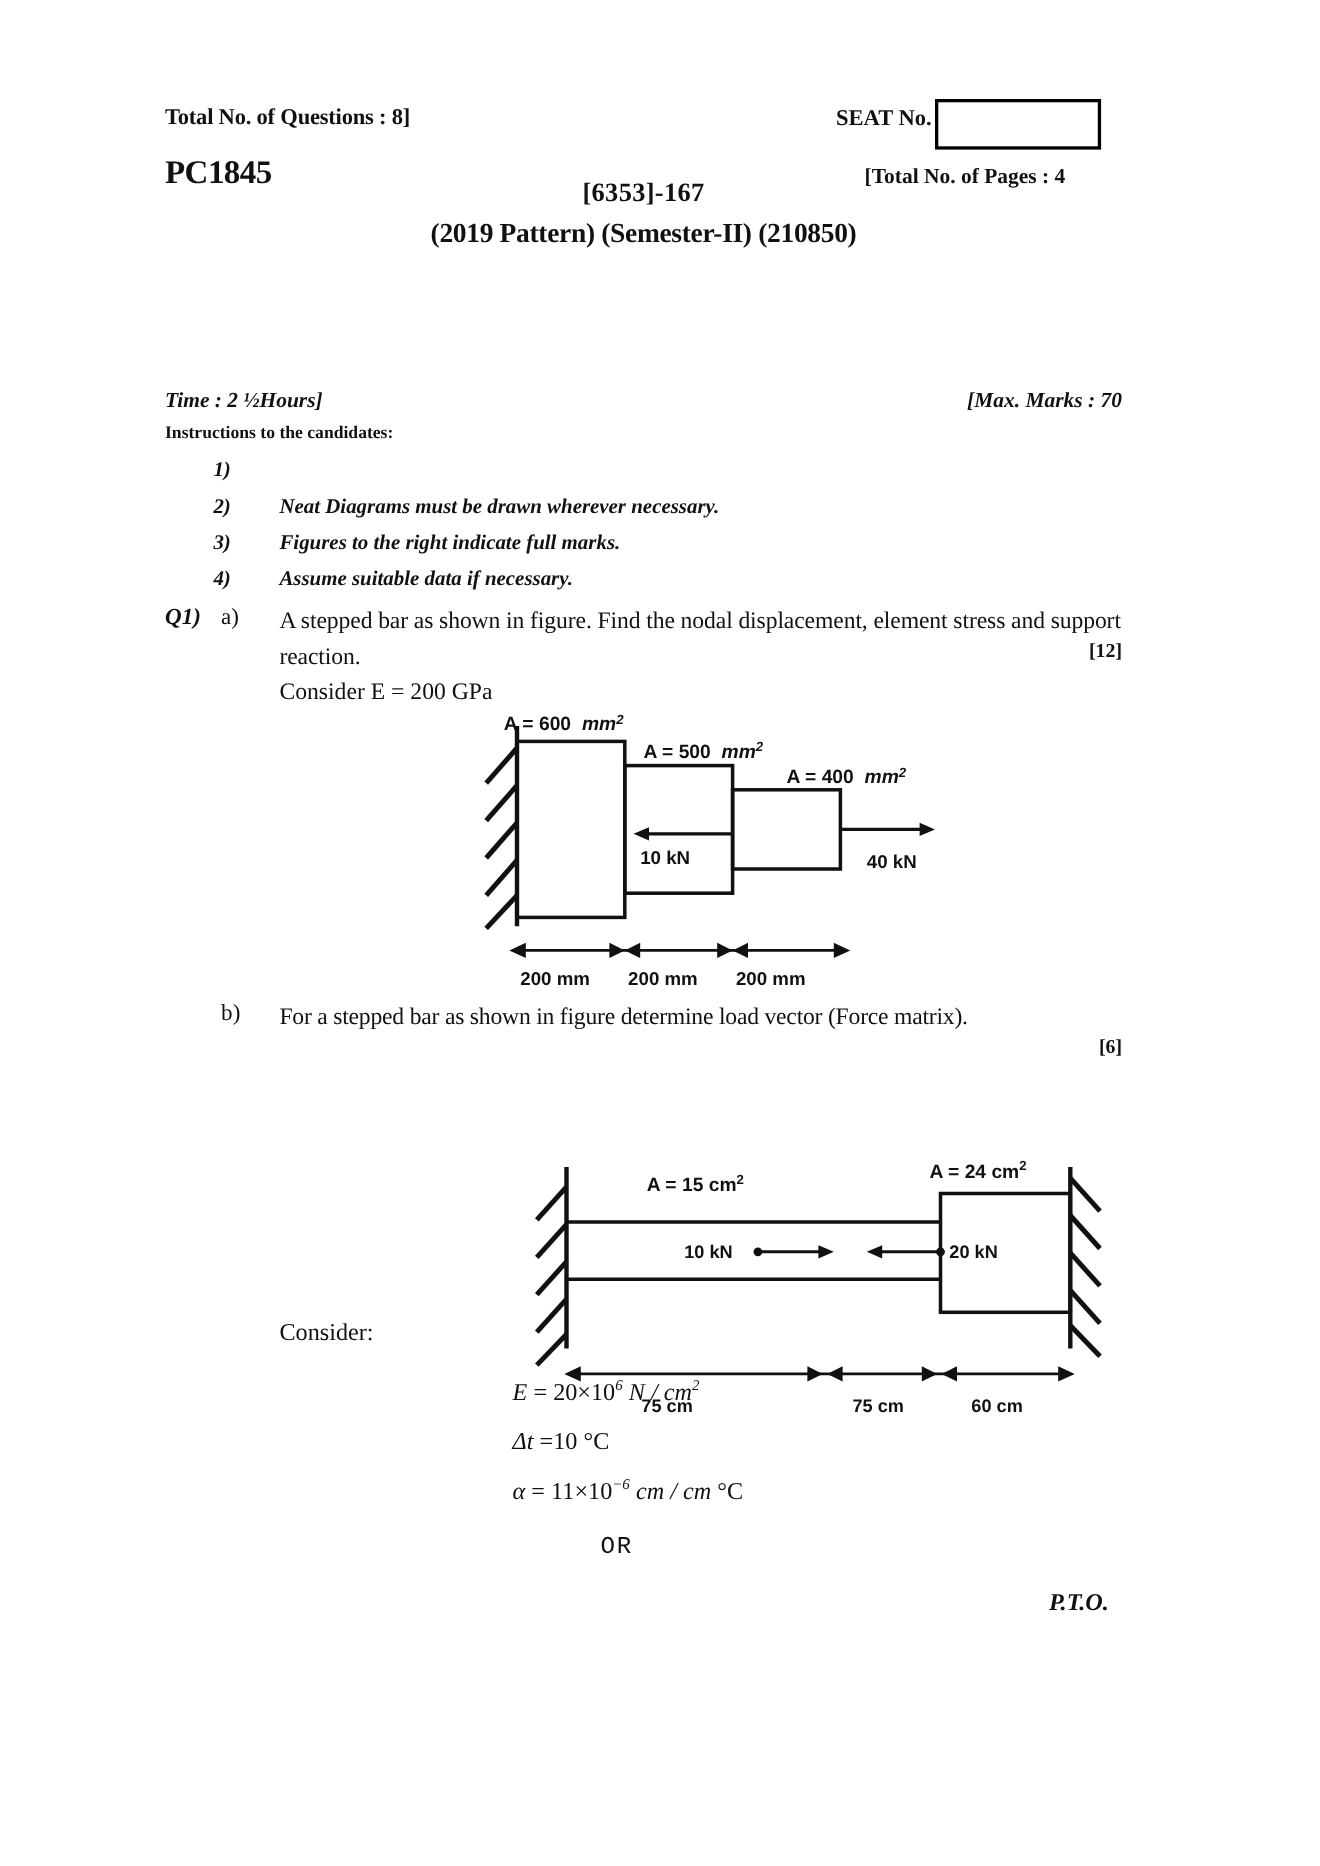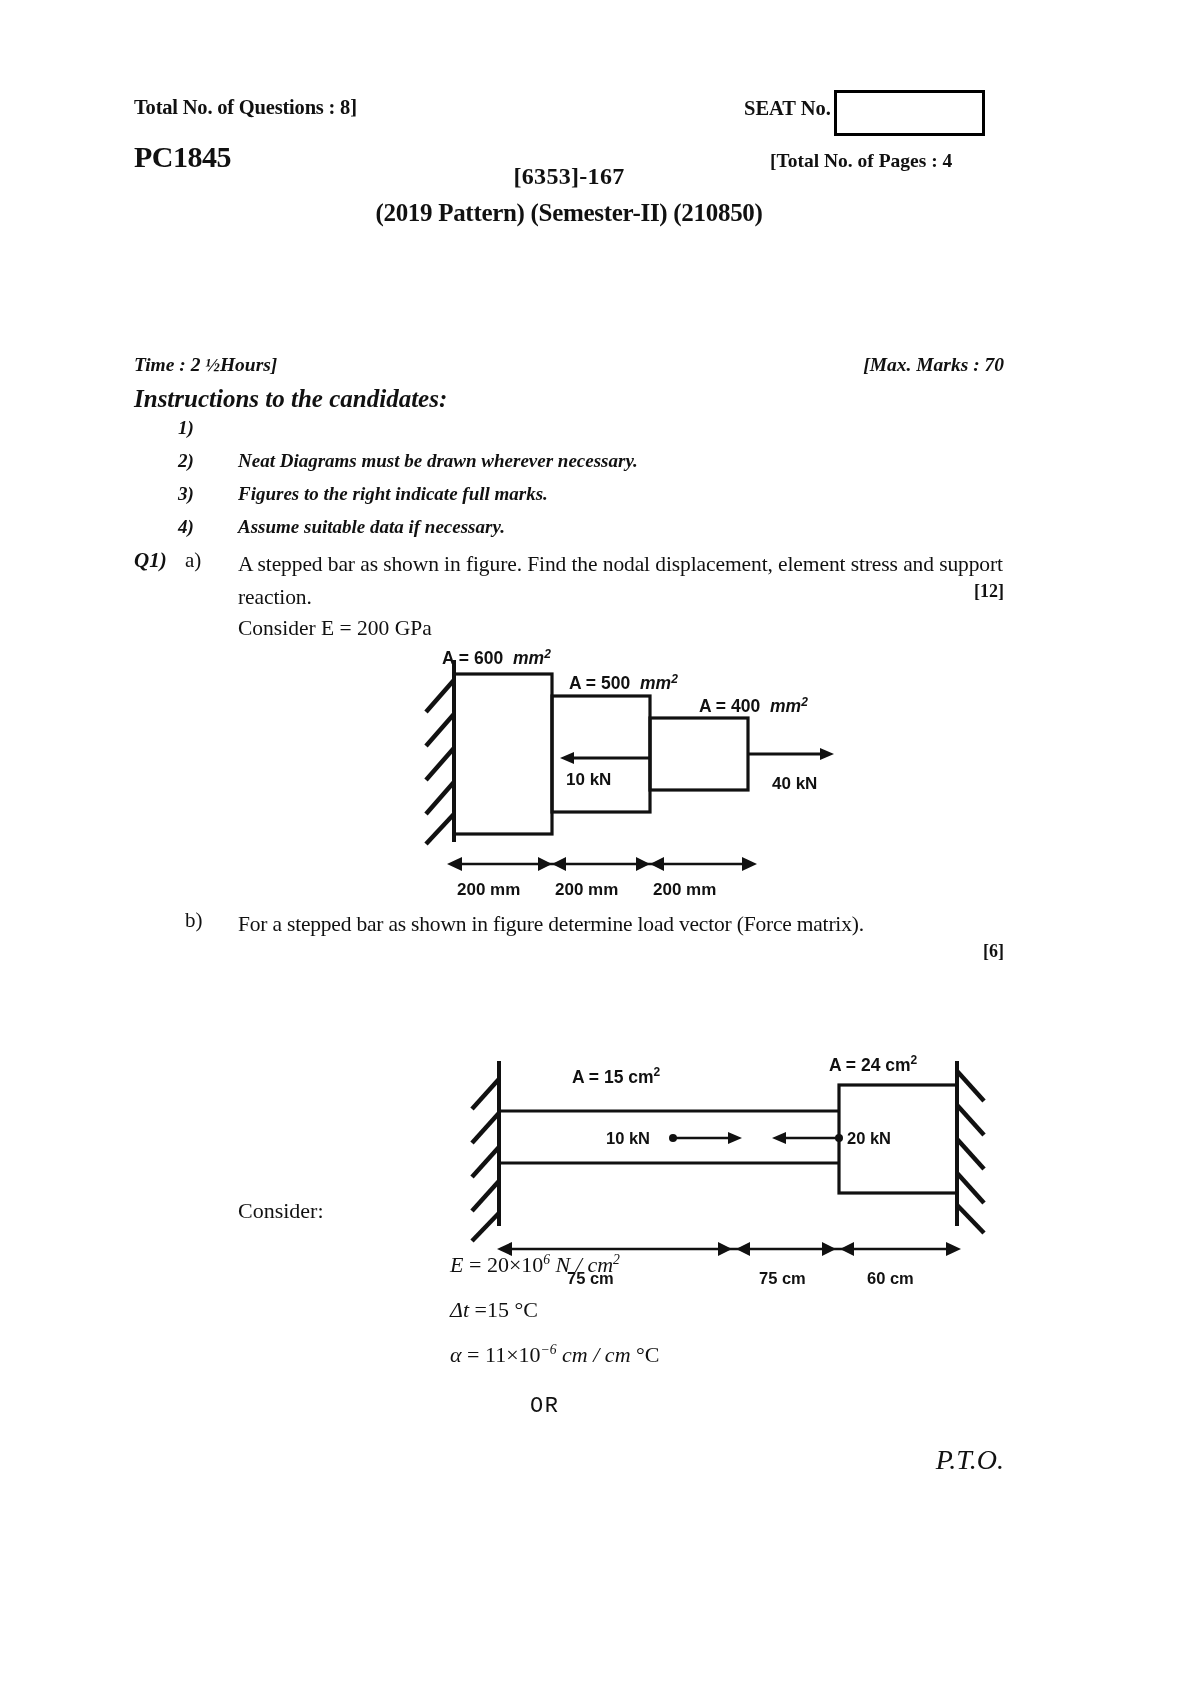--- a/index.html
+++ b/index.html
@@ -13,20 +13,21 @@
     font-family: "Liberation Serif", serif;
     color: #111111;
     position: relative;
     overflow: hidden;
   }
   .page {
     position: relative;
     width: 980px;
     height: 1696px;
     padding: 0;
+    margin-left: 16px;
   }
   .content {
     position: absolute;
     left: 134px;
     top: 96px;
     width: 870px;
   }
 
   
   .hdr-row {
@@ -130,22 +131,21 @@
     top: 0;
     font-size: 19.5px;
     font-style: italic;
     font-weight: bold;
     white-space: nowrap;
   }
   .instr-title {
     position: absolute;
     left: 0;
     top: 31px;
-    font-size: 25px;
-    font-style: italic;
+    font-size: 16px;
     font-weight: bold;
     white-space: nowrap;
   }
   .instr-list {
     position: absolute;
     left: 44px;
     top: 63px;
     width: 820px;
   }
   .instr-item {
@@ -276,24 +276,24 @@
     position: absolute;
     left: 396px;
     top: 196px;
     font-size: 22px;
     letter-spacing: 1.5px;
     font-family: Liberation Mono, monospace;
   }
 
   .pto {
     position: absolute;
-    right: 0;
+    right: 12px;
     top: 1348px;
-    font-size: 28px;
-    font-weight: normal;
+    font-size: 22px;
+    font-weight: bold;
     font-style: italic;
   }
 
   svg { display: block; }
   text { font-family: "Liberation Sans", sans-serif; }
 </style>
 </head>
 <body>
 
 <div class="page">
@@ -474,21 +474,21 @@
 
       <div class="eq eq1">
         <span>E</span>
         <span class="upr">=</span>
         <span class="upr">20</span><span class="upr">×10</span><sup>6</sup>
         <span>N / cm</span><sup>2</sup>
       </div>
 
       <div class="eq eq2">
         <span>Δt</span>
-        <span class="upr">=</span><span class="upr">15</span>
+        <span class="upr">=</span><span class="upr">10</span>
         <span class="upr">°C</span>
       </div>
 
       <div class="eq eq3">
         <span>α</span>
         <span class="upr">=</span>
         <span class="upr">11</span><span class="upr">×10</span><sup>−6</sup>
         <span>cm / cm</span>
         <span class="upr">°C</span>
       </div>

